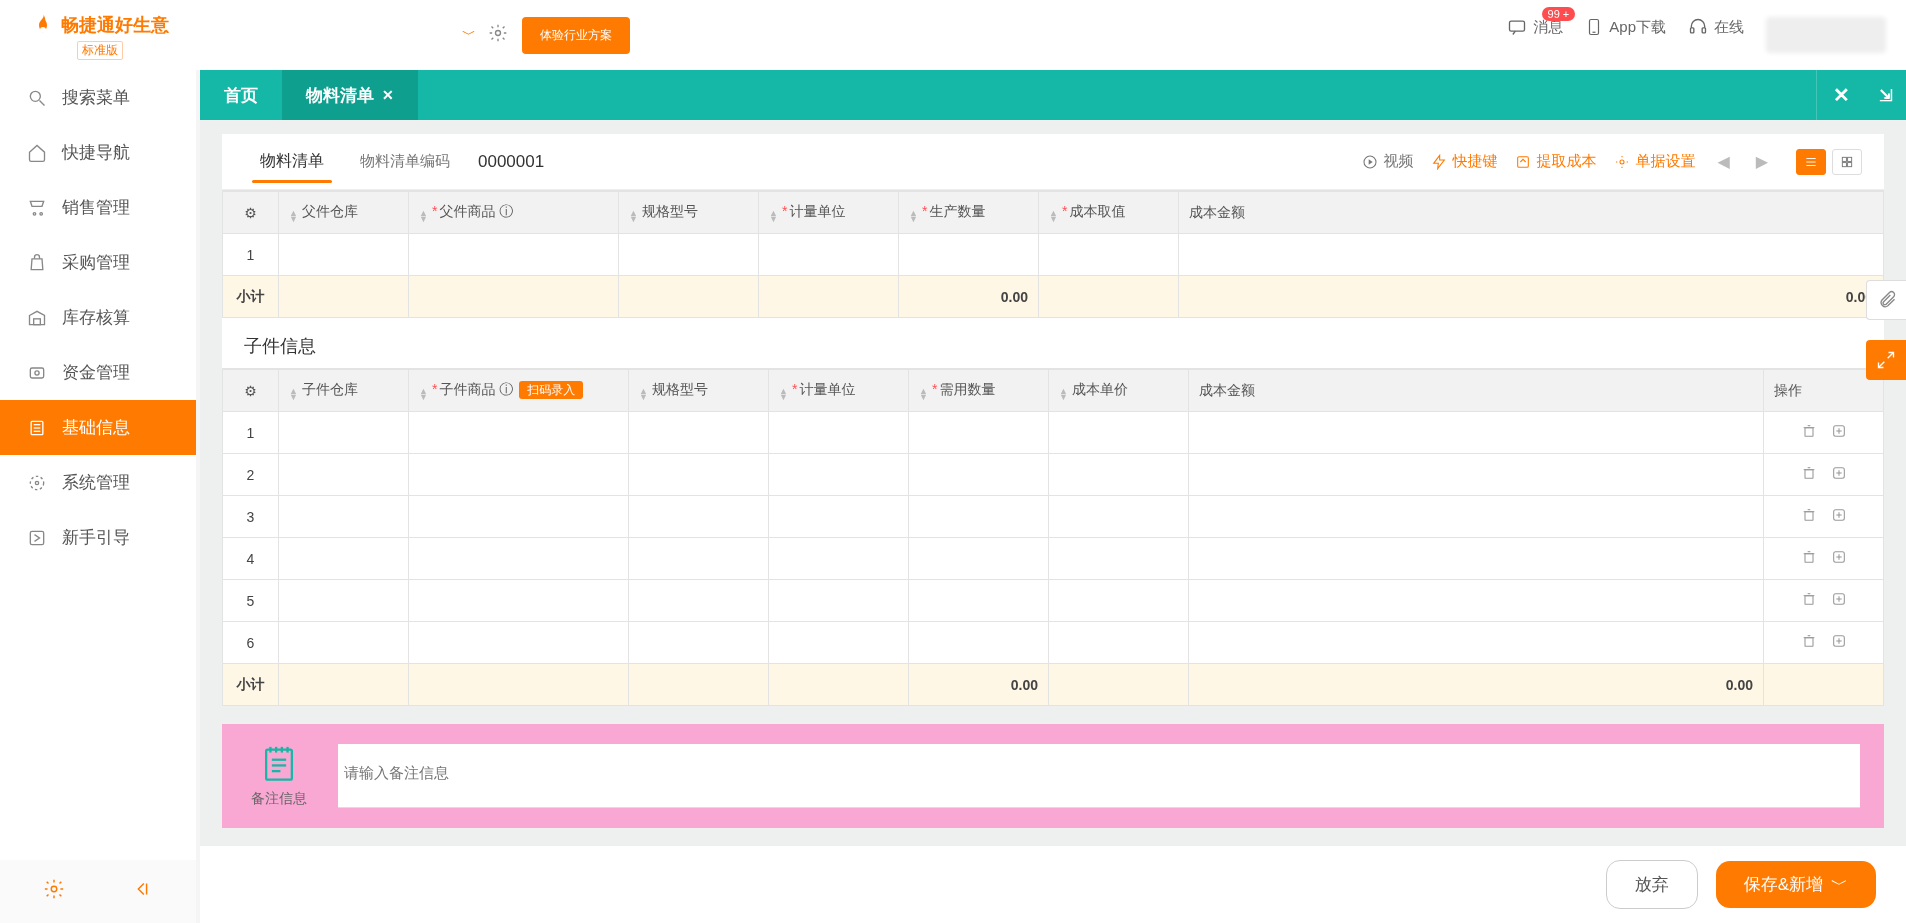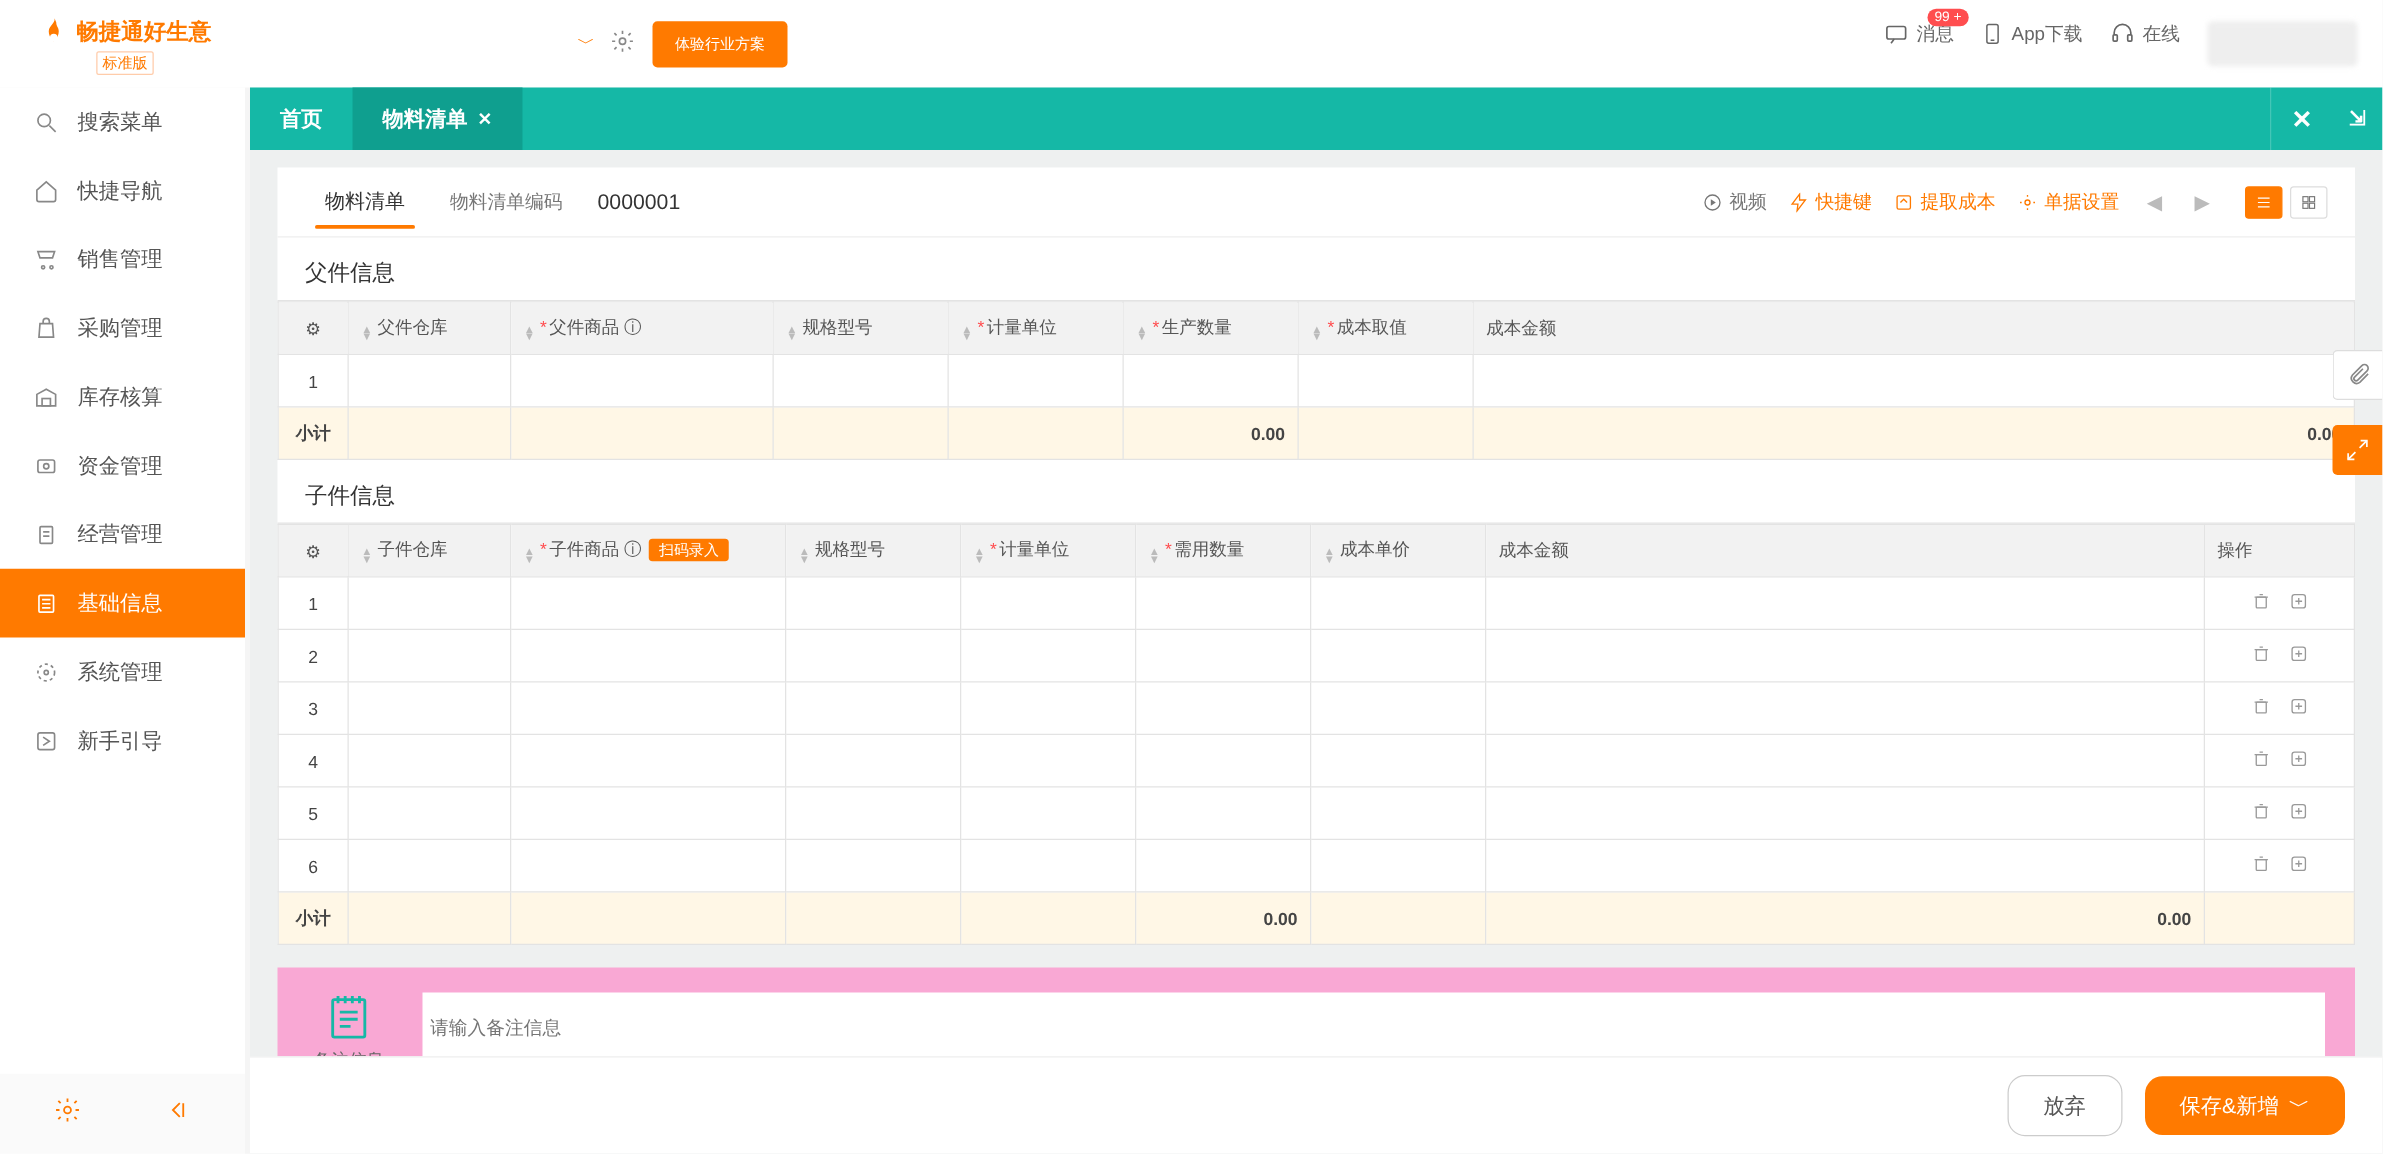--- a/index.html
+++ b/index.html
@@ -194,30 +194,20 @@
       <span>库存核算</span>
     </div>
   <div class="nav-item">
       <span class="nicon">
         <svg width="20" height="20" viewBox="0 0 24 24">
           <rect x="4" y="6" width="16" height="12" rx="2"></rect>
           <circle cx="12" cy="12" r="2.5"></circle>
         </svg>
       </span>
       <span>资金管理</span>
-    </div>
-  <div class="nav-item">
-      <span class="nicon">
-        <svg width="20" height="20" viewBox="0 0 24 24">
-          <rect x="6" y="4" width="12" height="16" rx="1"></rect>
-          <line x1="9" y1="9" x2="15" y2="9"></line>
-          <line x1="9" y1="13" x2="15" y2="13"></line>
-        </svg>
-      </span>
-      <span>经营管理</span>
     </div>
   <div class="nav-item active">
       <span class="nicon">
         <svg width="20" height="20" viewBox="0 0 24 24">
           <rect x="5" y="4" width="14" height="16" rx="1"></rect>
           <line x1="8" y1="8" x2="16" y2="8"></line>
           <line x1="8" y1="12" x2="16" y2="12"></line>
           <line x1="8" y1="16" x2="16" y2="16"></line>
         </svg>
       </span>
@@ -314,21 +304,20 @@
                 <rect x="4" y="4" width="7" height="7"></rect>
                 <rect x="13" y="4" width="7" height="7"></rect>
                 <rect x="4" y="13" width="7" height="7"></rect>
                 <rect x="13" y="13" width="7" height="7"></rect>
               </svg>
             </div>
         </div>
       </div>
     </div>
 
-    <div class="section-title">父件信息</div>
     <div class="grid">
       <table>
         <colgroup>
             <col style="width:56px">
             <col style="width:130px">
             <col style="width:210px">
             <col style="width:140px">
             <col style="width:140px">
             <col style="width:140px">
             <col style="width:140px">

